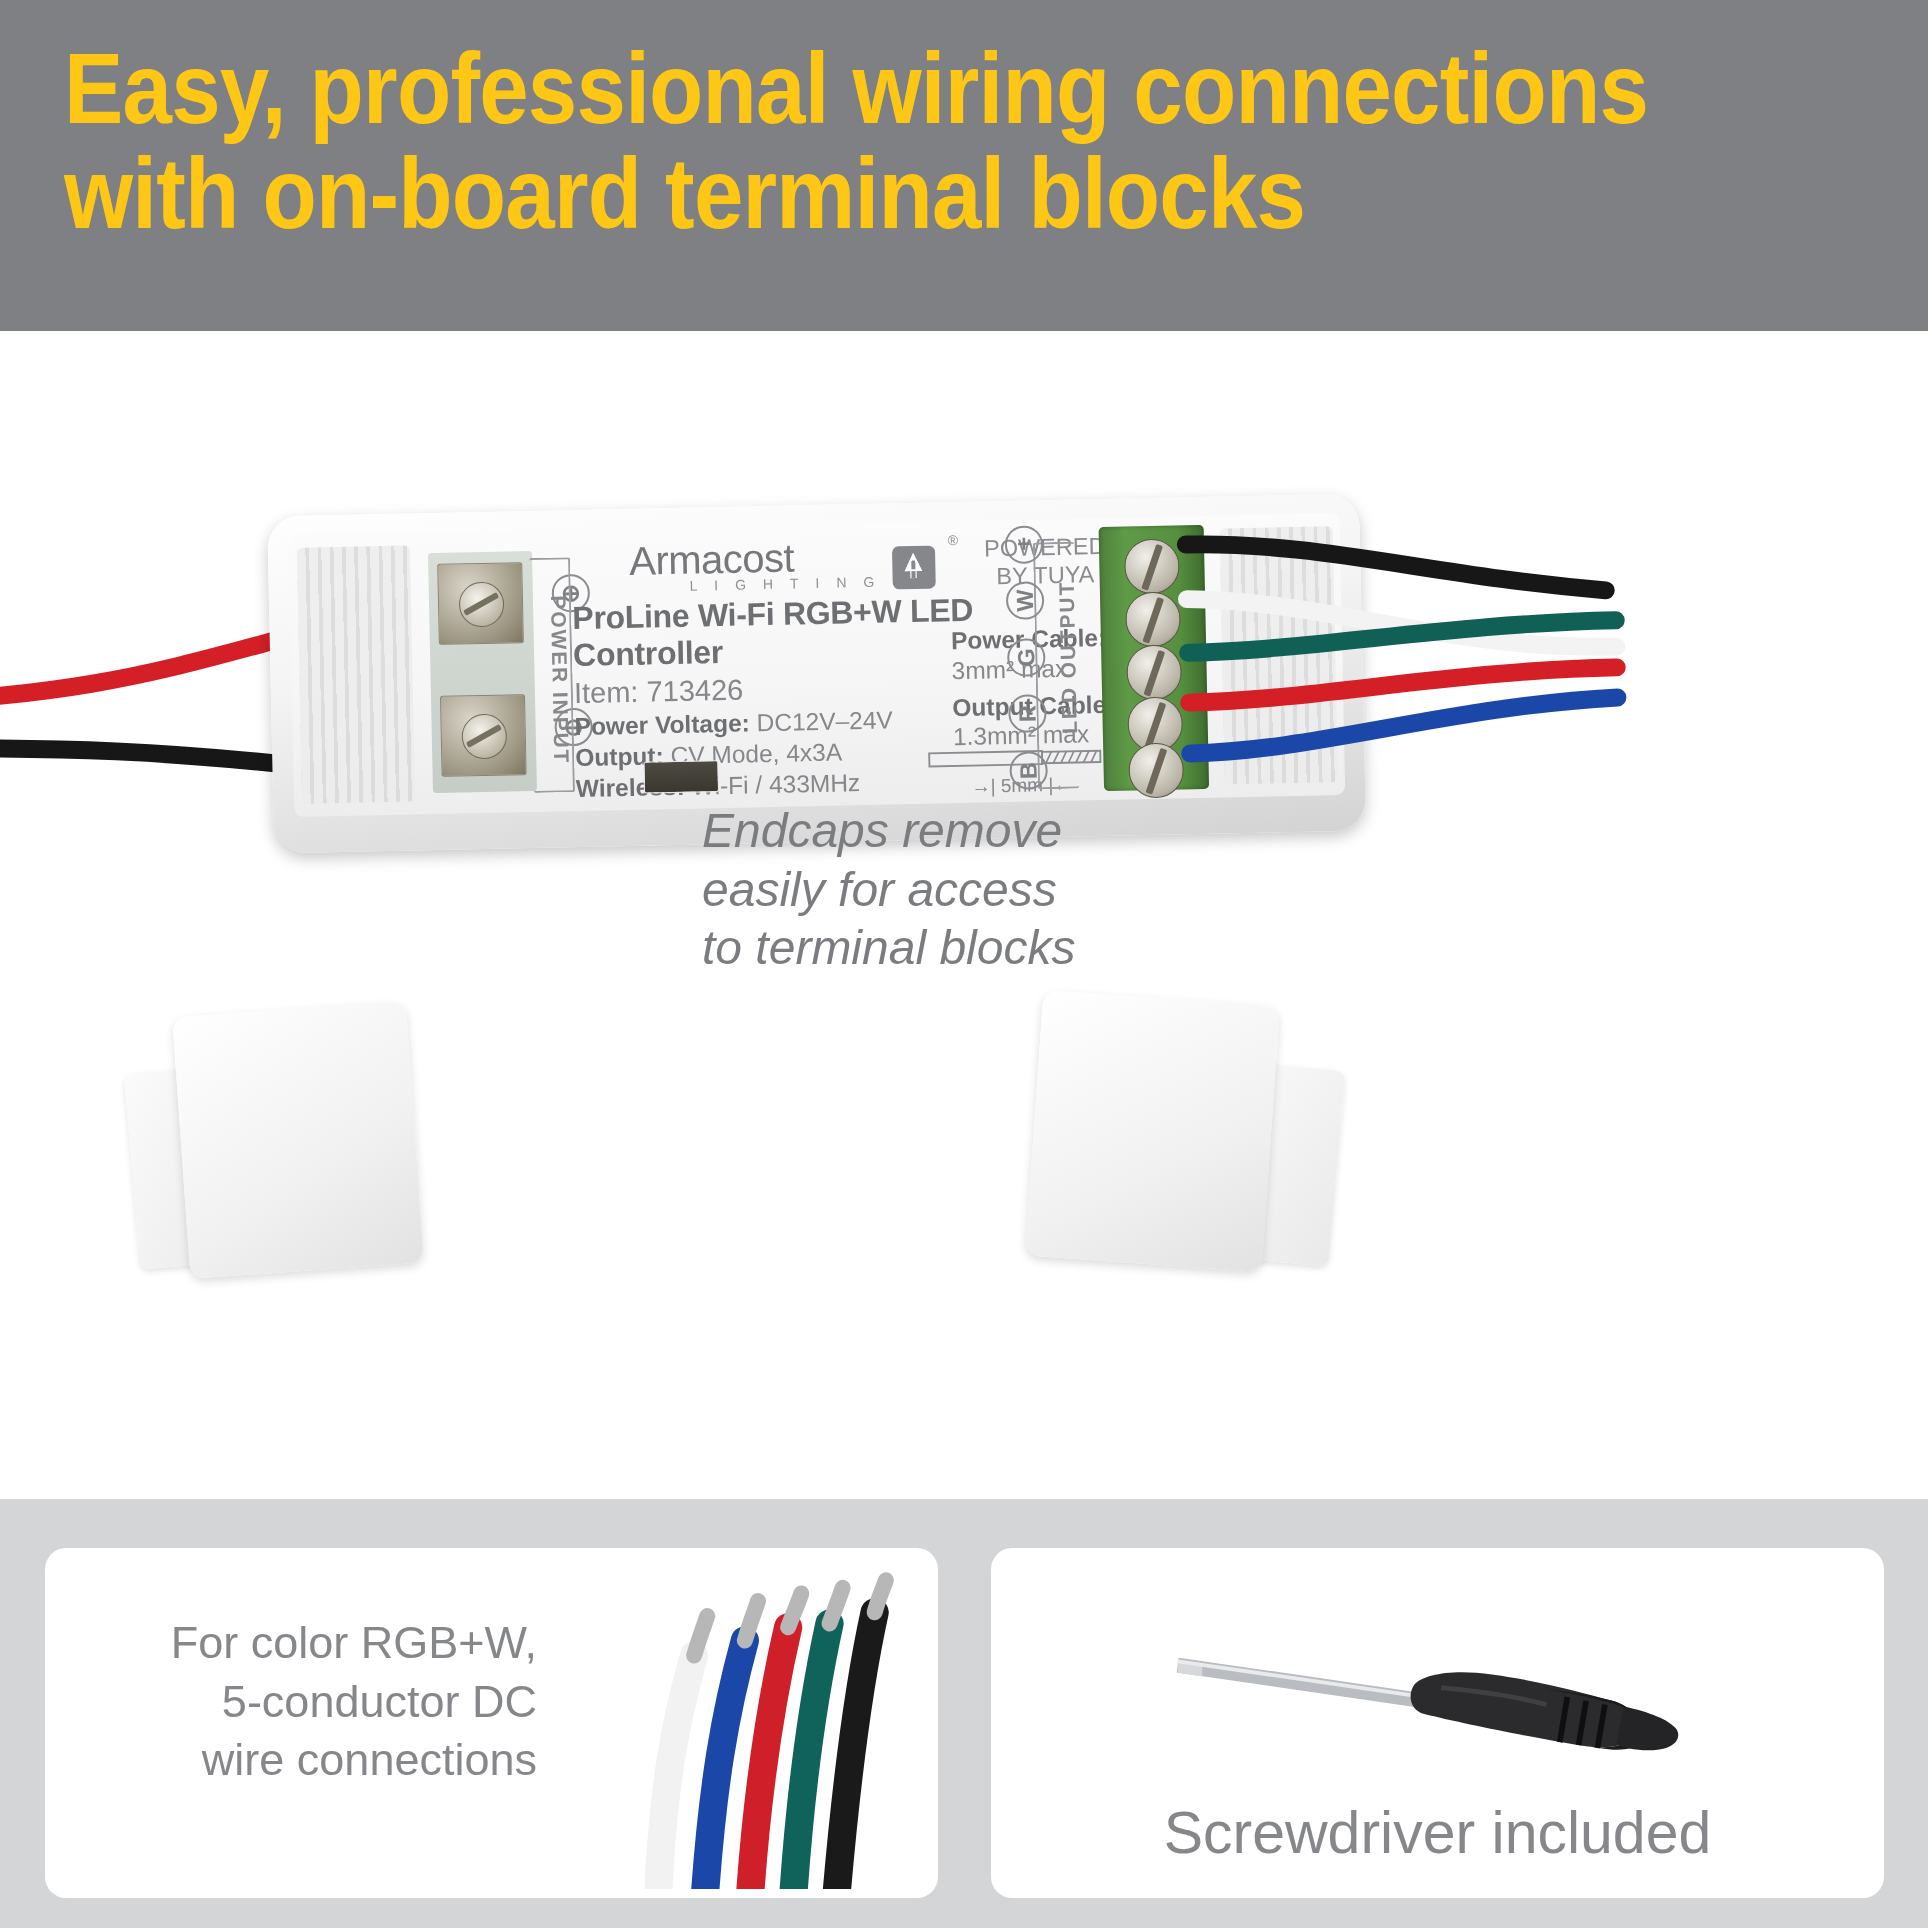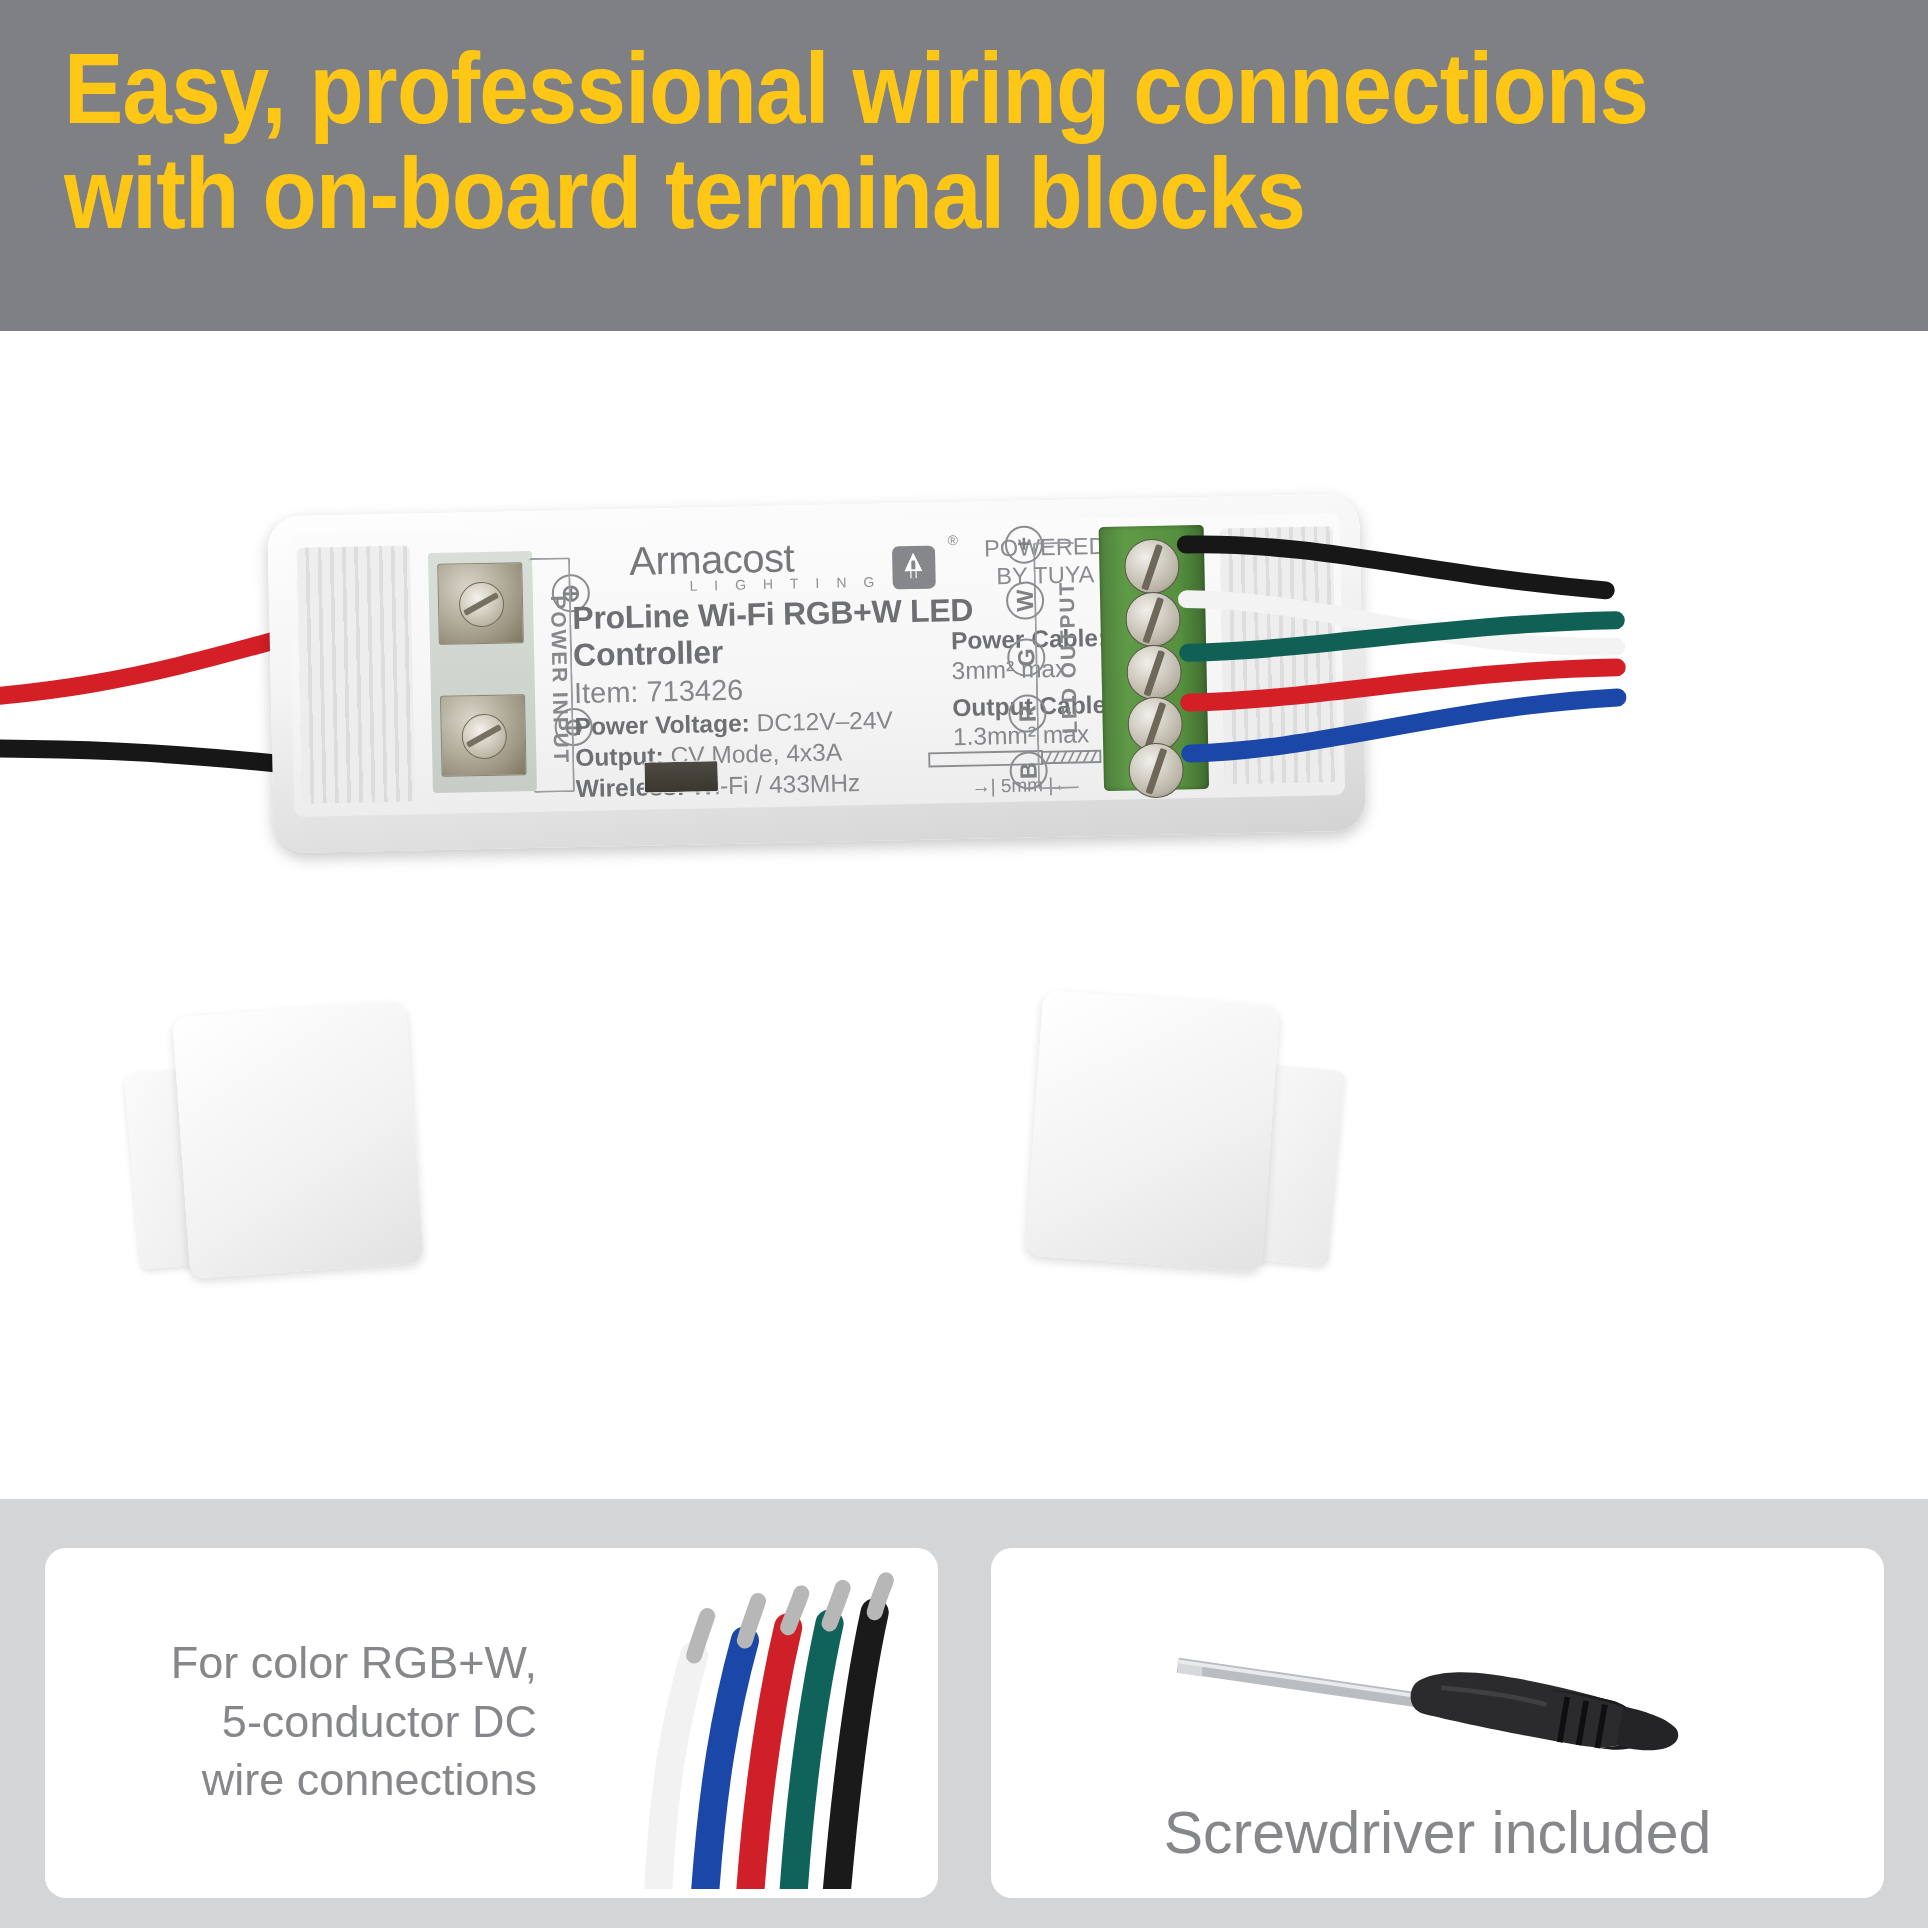--- a/index.html
+++ b/index.html
@@ -191,21 +191,21 @@
   .panel {
     position:absolute; top:49px; height:350px;
     background:#ffffff; border-radius:21px;
   }
   .panel.left { left:45px; width:893px; }
   .panel.right{ left:991px; width:893px; }
 
   .panel-text {
     position:absolute; font-size:45px; color:#85878b; line-height:1.3;
   }
-  .pt-left { left:49px; top:86px; text-align:right; width:443px; }
+  .pt-left { left:49px; top:66px; text-align:right; width:443px; }
   .pt-right{ left:0; top:247px; width:893px; text-align:center; font-size:59px; }
 
   .wire-bundle { position:absolute; left:508px; top:21px; width:348px; height:320px; }
   .screwdriver { position:absolute; left:151px; top:55px; width:621px; height:169px; }
 </style>
 </head>
 <body>
 
 <div class="banner">
   <div class="banner-line">Easy, professional wiring connections</div>
@@ -345,20 +345,25 @@
   <div class="endcap" style="left:132px;top:659px;width:395px;height:301px;">
     <div class="cap-tab" style="left:0px;  top:79px;  width:115px; height:196px; transform:rotate(-5deg);"></div>
     <div class="cap-face" style="left:49px; top:19px;  width:234px; height:262px; transform:rotate(-4deg);"></div>
   </div>
 
   <div class="endcap" style="left:1017px;top:650px;width:395px;height:311px;">
     <div class="cap-tab" style="left:209px; top:85px; width:111px; height:196px; transform:rotate(5deg);"></div>
     <div class="cap-face" style="left:17px;  top:17px; width:237px; height:266px; transform:rotate(4deg);"></div>
   </div>
 
+  <div class="endcap-note" style="top:471px;">
+    <div>Endcaps remove</div>
+    <div>easily for access</div>
+    <div>to terminal blocks</div>
+  </div>
 </div>
 
 <div class="bottom">
 
   <div class="panel left">
     <div class="panel-text pt-left">
       <div>For color RGB+W,</div>
       <div>5-conductor DC</div>
       <div>wire connections</div>
     </div>

